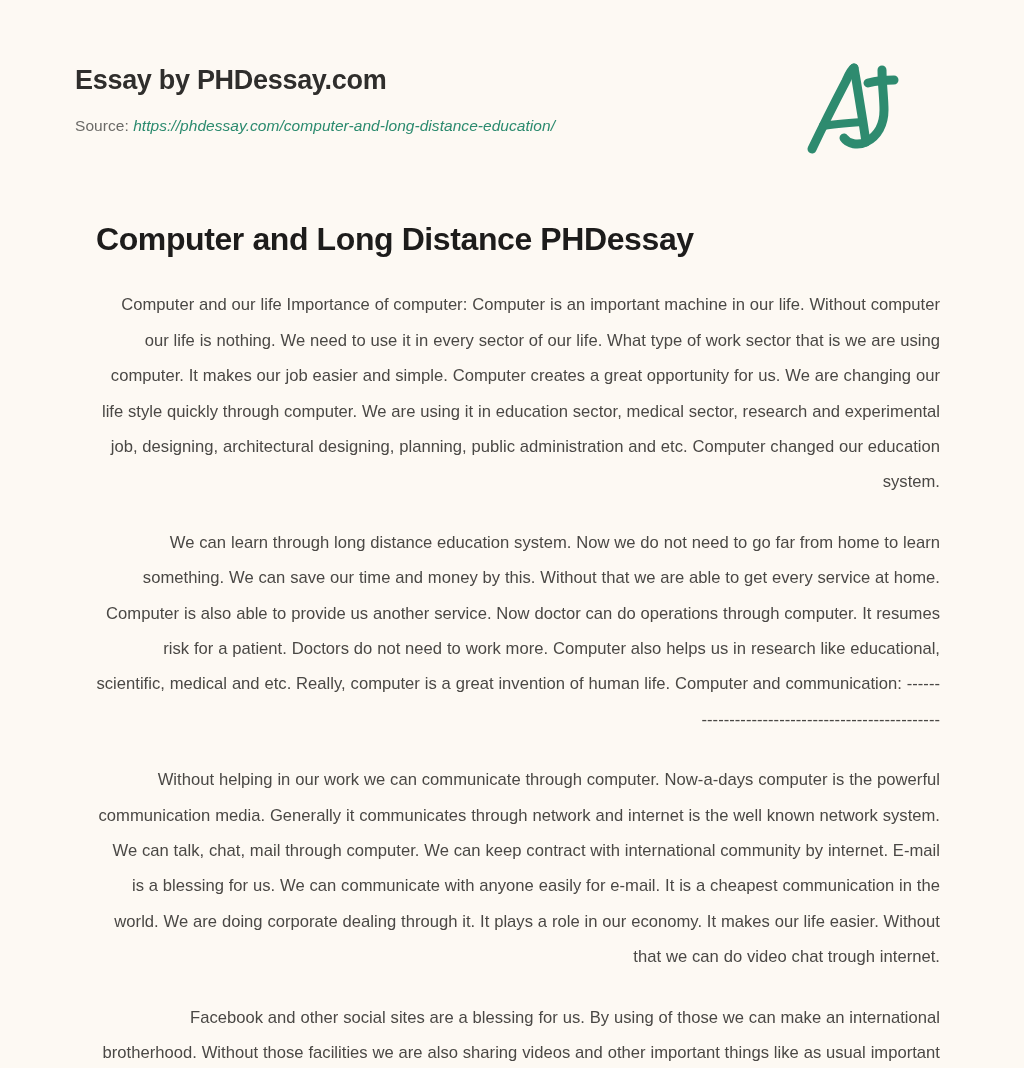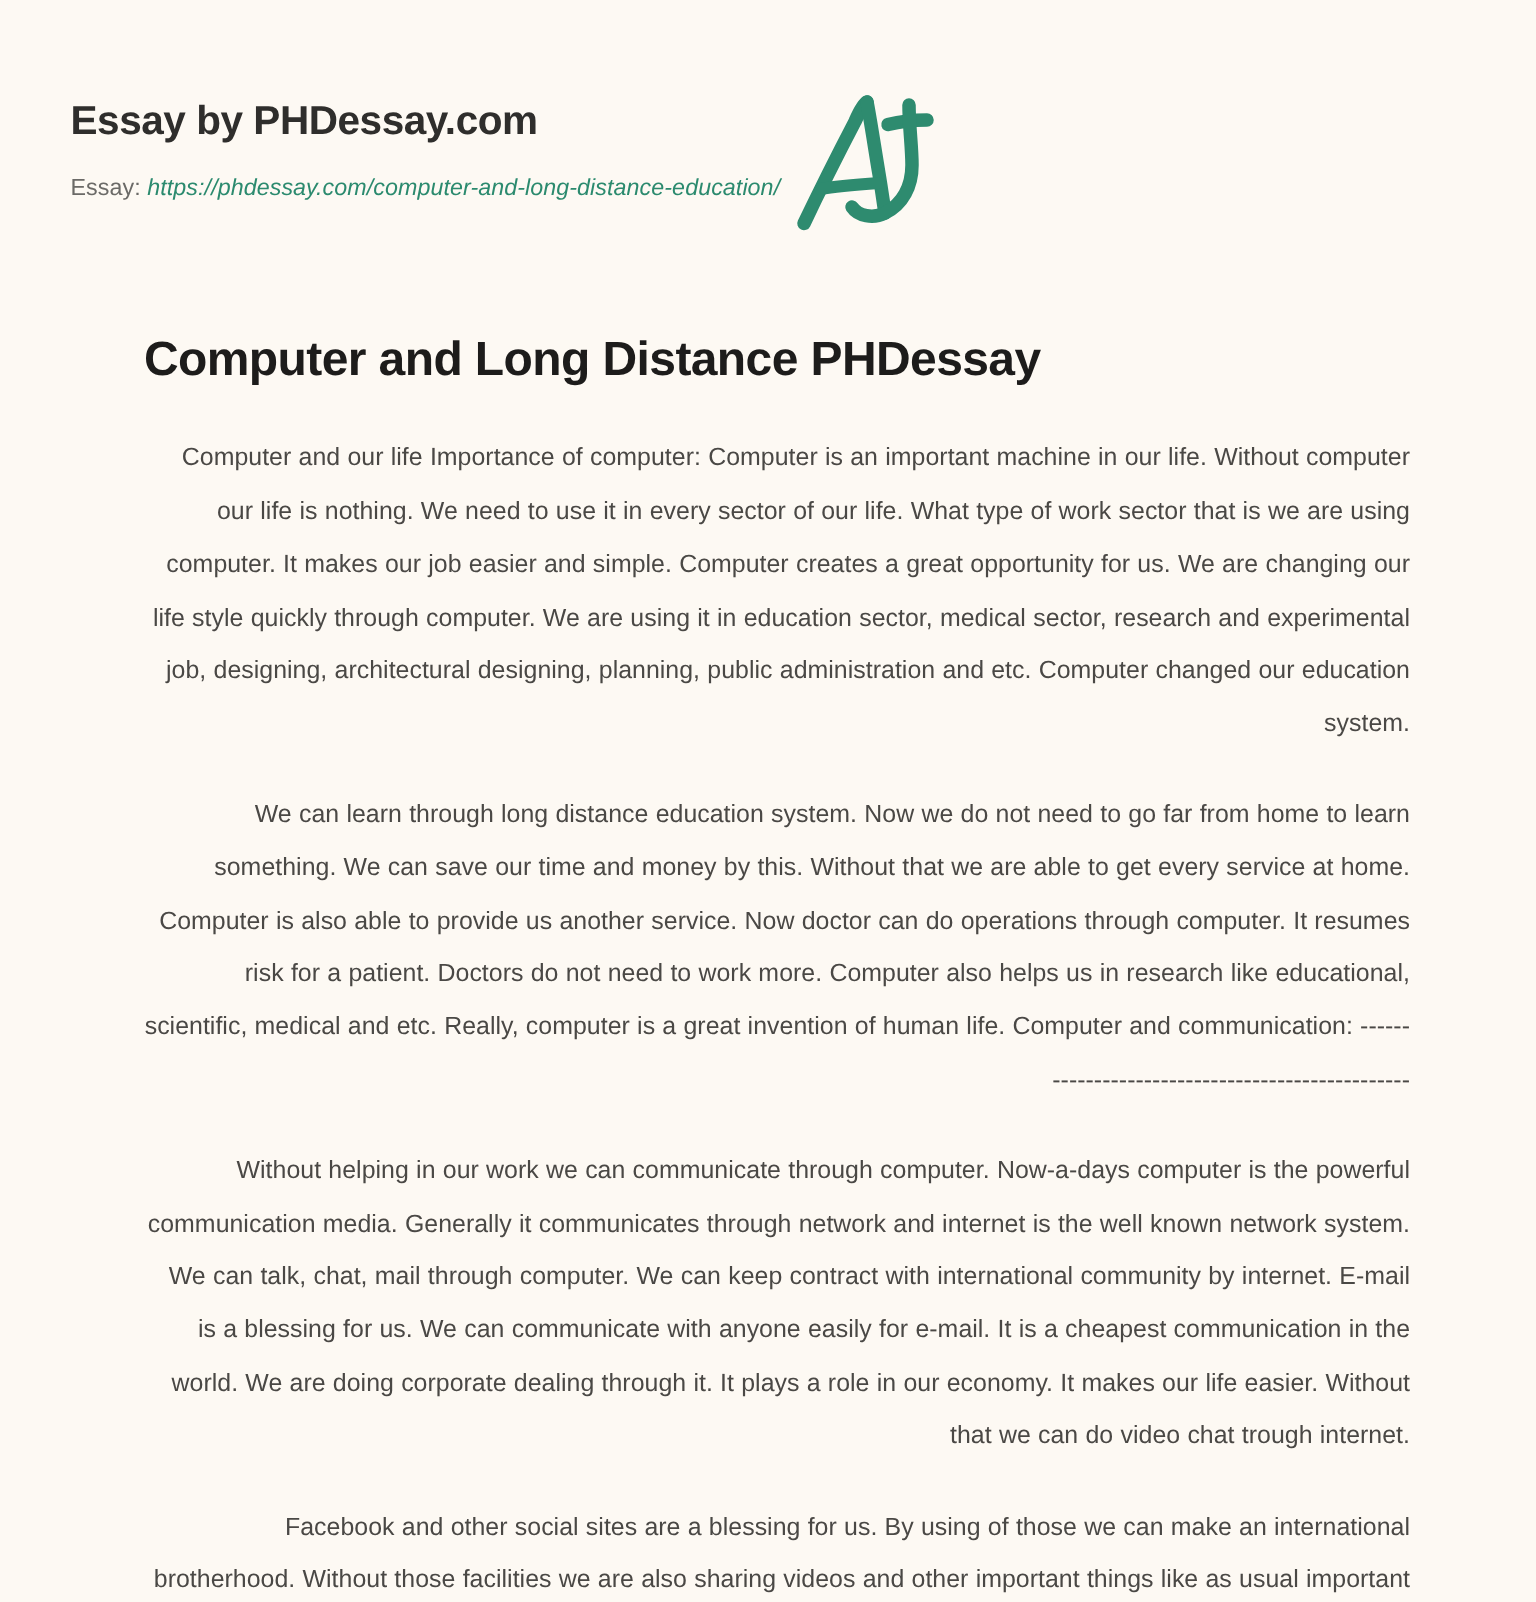--- a/index.html
+++ b/index.html
@@ -20,24 +20,24 @@
     position: relative;
     width: 1024px;
     height: 1068px;
     box-sizing: border-box;
     padding: 0;
   }
 
   
   .header {
     position: relative;
-    padding: 62px 74px 0 47px;
+    padding: 62px 74px 0 75px;
     display: flex;
     align-items: flex-start;
-    justify-content: flex-start;
+    justify-content: space-between;
   }
 
   .header-left {
     padding-top: 4px;
   }
 
   .brand-title {
     font-size: 27px;
     font-weight: bold;
     letter-spacing: -0.3px;
@@ -113,21 +113,21 @@
 <body>
 
 <div class="page">
 
   <div class="header">
 
     <div class="header-left">
       <div class="brand-title">Essay by PHDessay.com</div>
 
       <div class="source-line">
-        <span class="source-label">Essay:</span>
+        <span class="source-label">Source:</span>
         <a class="source-url" href="#">https://phdessay.com/computer-and-long-distance-education/</a>
       </div>
     </div>
 
     <div class="logo">
       <svg viewBox="0 0 120 106" width="120" height="106" aria-hidden="true">
         <g fill="none" stroke="#2e8b6f" stroke-linecap="round" stroke-linejoin="round">
 
           <path d="M16 93 C 26 72, 38 48, 50 25 C 53 18, 56 13, 58 12" stroke-width="9"></path>
 

